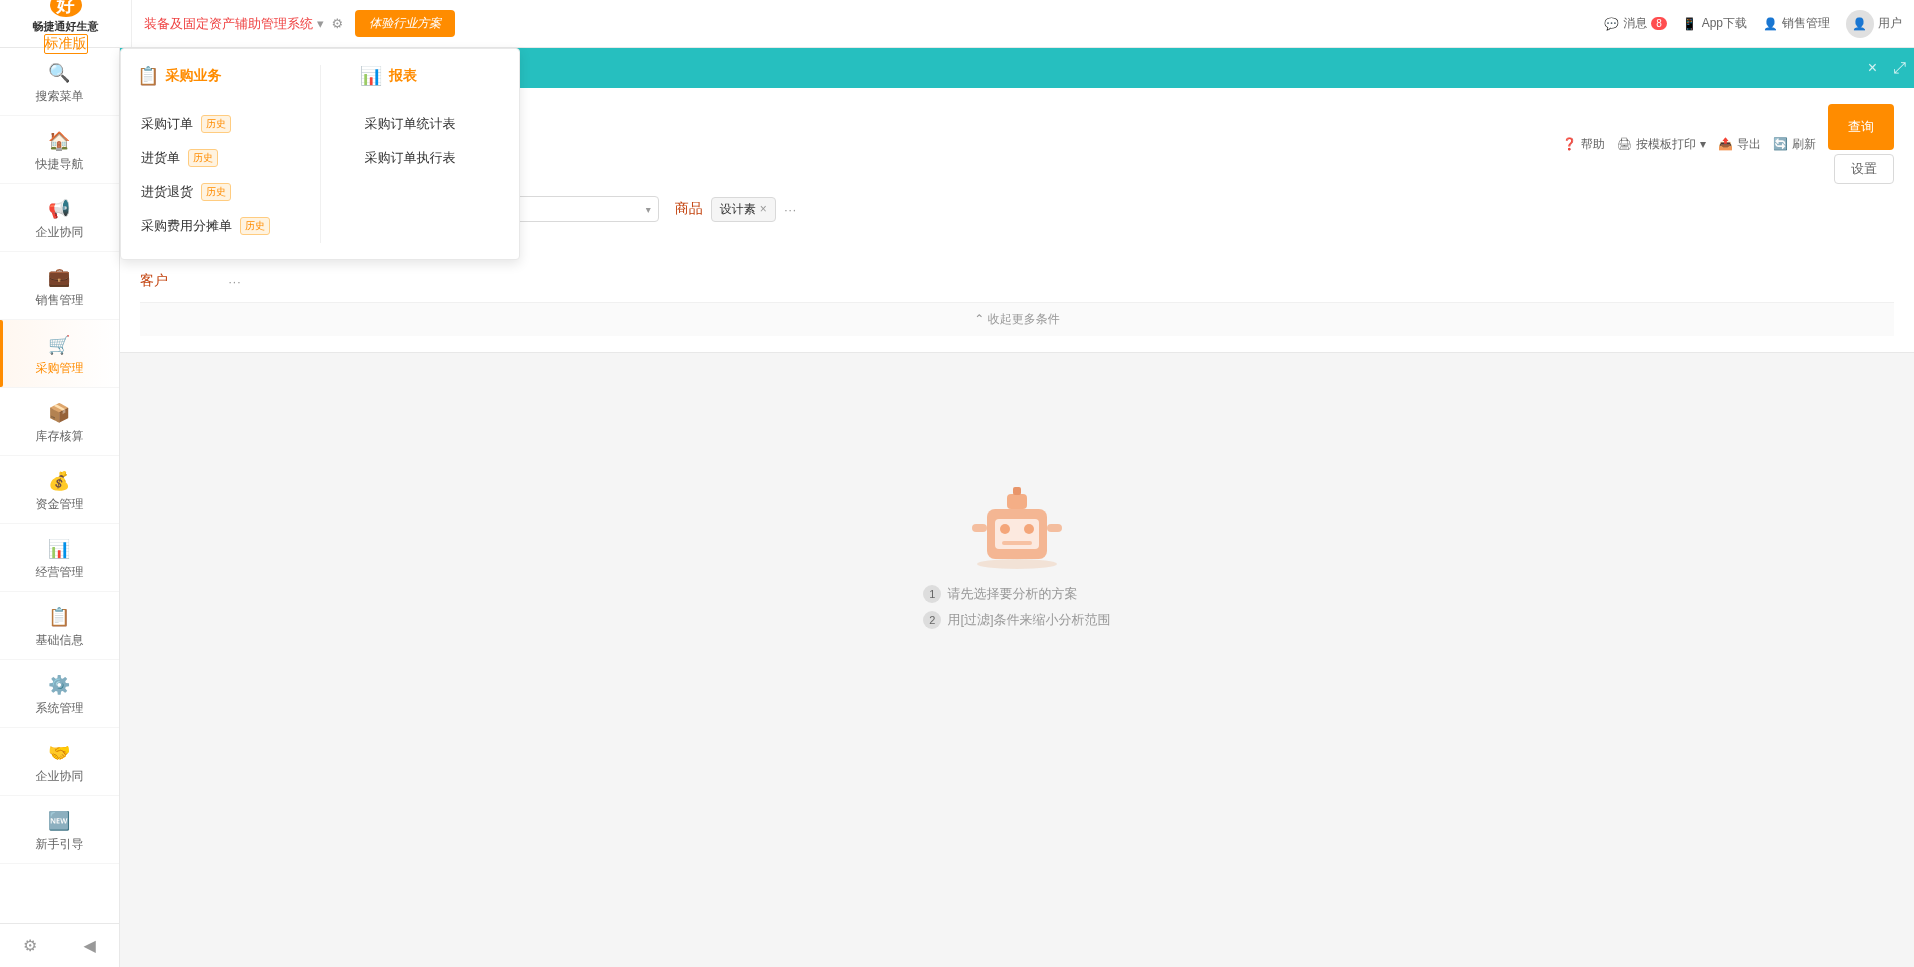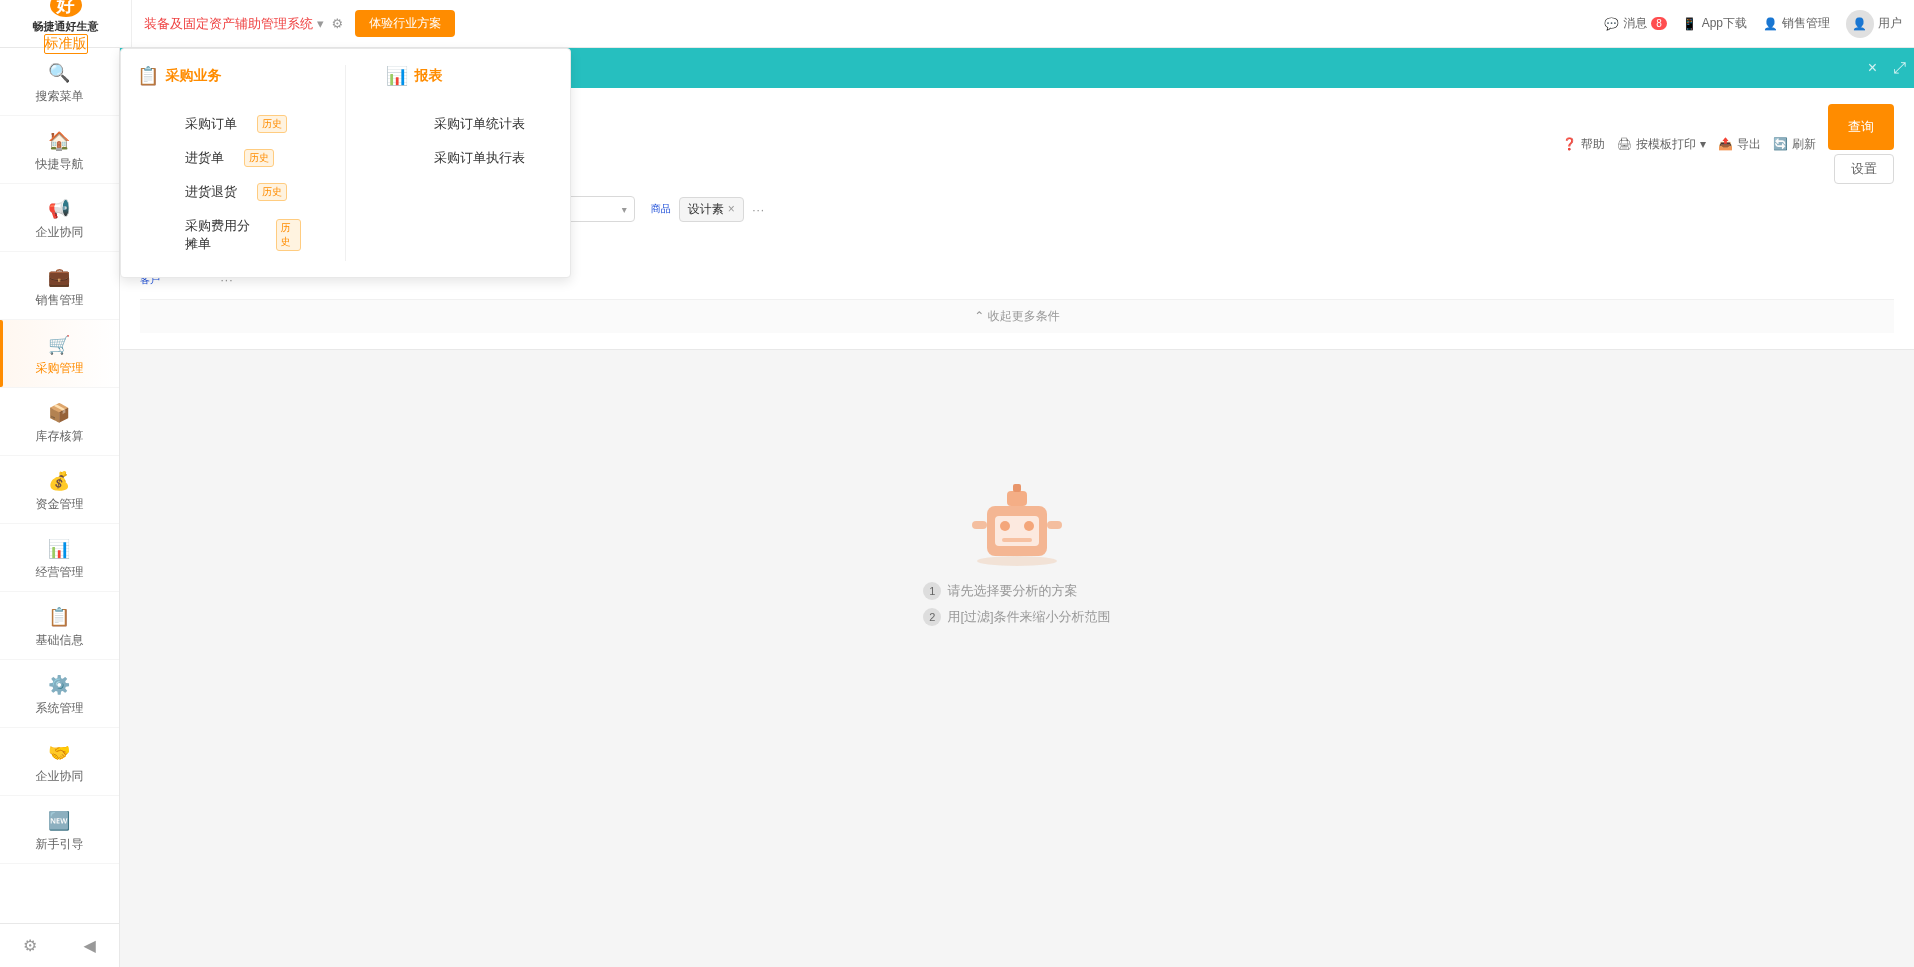--- a/index.html
+++ b/index.html
@@ -17,21 +17,21 @@
     }
     .logo-icon { width: 32px; height: 32px; background: #ff8c00; border-radius: 50%; display: flex; align-items: center; justify-content: center; margin-bottom: 2px; }
     .logo-icon span { color: #fff; font-size: 18px; font-weight: bold; }
     .logo-badge { font-size: 14px; color: #ff8c00; border: 1px solid #ff8c00; border-radius: 2px; padding: 0 0; }
 
     .system-title { color: #ef4444; font-size: 13px; flex: 0 0 auto; }
     .title-dropdown { color: #999; margin-left: 4px; cursor: pointer; }
     .title-settings { color: #999; margin-left: 8px; cursor: pointer; }
     .trial-btn {
       margin-left: 12px; background: #ff8c00; color: #fff; border: none; border-radius: 4px;
-      padding: 5px 14px; cursor: pointer; font-size: 12px;
+      padding: 5px 14px; cursor: pointer; font-size: 12px; font-style: italic;
     }
 
     .header-right { margin-left: auto; display: flex; align-items: center; gap: 16px; color: #666; font-size: 12px; }
     .header-right-item { display: flex; align-items: center; gap: 4px; cursor: pointer; }
     .msg-badge { background: #ff4d4f; color: #fff; border-radius: 10px; font-size: 10px; padding: 1px 5px; }
     .user-avatar { width: 28px; height: 28px; background: #e0e0e0; border-radius: 50%; display: flex; align-items: center; justify-content: center; }
 
     
     .layout { display: flex; height: calc(100vh - 48px); }
     .sidebar {
@@ -77,21 +77,21 @@
       background: #ff8c00; color: #fff; border: none; border-radius: 4px;
       padding: 14px 20px; cursor: pointer; font-size: 13px;
     }
     .settings-btn {
       background: #fff; color: #666; border: 1px solid #d9d9d9; border-radius: 4px;
       padding: 5px 16px; cursor: pointer; font-size: 13px; margin-top: 4px;
     }
 
     .filter-row { display: flex; align-items: center; gap: 16px; margin-bottom: 12px; flex-wrap: wrap; }
     .filter-group { display: flex; align-items: center; gap: 8px; }
-    .filter-label { color: #1d4ed8; white-space: nowrap; font-size: 10px; }
+    .filter-label { color: #c2410c; white-space: nowrap; font-size: 14px; }
     .filter-input {
       border: 1px solid #d9d9d9; border-radius: 4px; padding: 5px 10px;
       font-size: 12px; color: #333; background: #fff; outline: none;
     }
     .filter-select {
       border: 1px solid #d9d9d9; border-radius: 4px; padding: 5px 24px 5px 10px;
       font-size: 12px; color: #333; background: #fff; outline: none; appearance: none;
       cursor: pointer;
     }
     .filter-tag {
@@ -119,22 +119,22 @@
       border: 1px solid #e8e8e8; border-radius: 4px; box-shadow: 0 4px 12px rgba(0,0,0,0.1);
       z-index: 999; display: flex; padding: 16px; gap: 32px; min-width: 400px;
     }
     .dropdown-col { flex: 1; }
     .dropdown-col-title {
       display: flex; align-items: center; gap: 6px; font-size: 14px; font-weight: bold;
       color: #ff8c00; margin-bottom: 12px; padding-bottom: 8px;
     }
     .dropdown-col-title .col-icon { font-size: 18px; }
     .dropdown-item {
-      display: flex; align-items: center; gap: 20px; padding: 8px 4px;
-      cursor: pointer; color: #333; font-size: 13px; border-radius: 4px; margin-left: 44px;
+      display: flex; align-items: center; gap: 8px; padding: 8px 4px;
+      cursor: pointer; color: #333; font-size: 13px; border-radius: 4px;
     }
     .history-badge {
       background: #fff3e0; color: #ff8c00; border: 1px solid #ffcc80;
       border-radius: 3px; font-size: 10px; padding: 1px 4px;
     }
     .dropdown-divider { width: 1px; background: #f0f0f0; margin: 0 8px; }
 
     
     .sidebar-item.active-item {
       color: #ff8c00;

